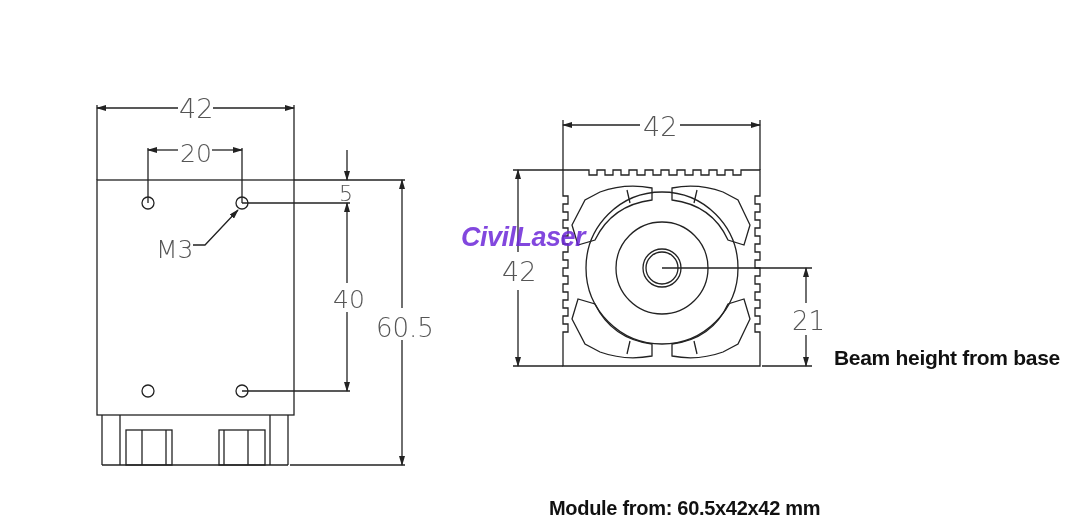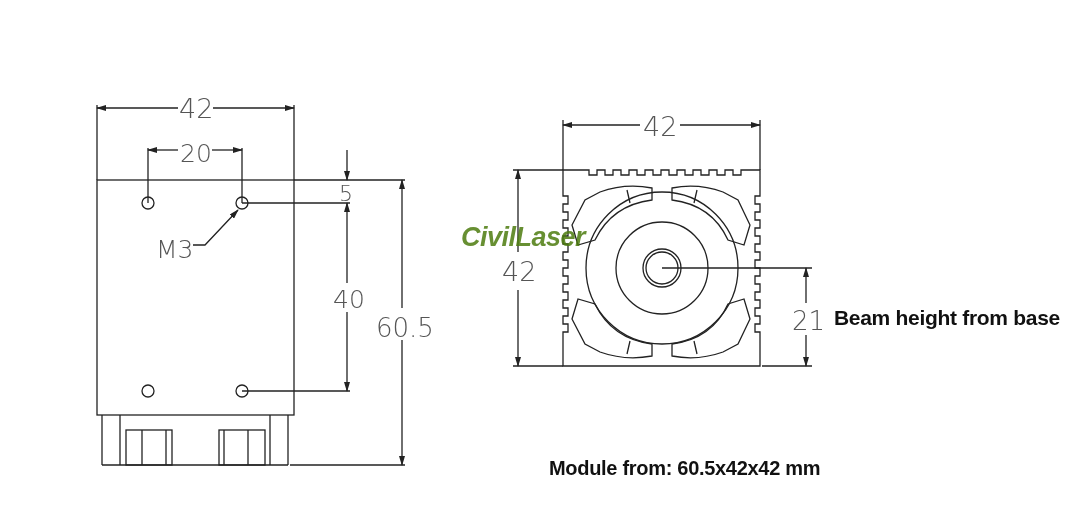--- a/index.html
+++ b/index.html
@@ -1,22 +1,22 @@
 <!DOCTYPE html>
 <html><head>
 <meta charset="utf-8">
 <style>
   html, body { margin: 0; padding: 0; background: #ffffff; }
   body { width: 1073px; height: 517px; position: relative; overflow: hidden; font-family: "Liberation Sans", sans-serif; }
   svg.drawing { position: absolute; left: 0; top: 0; }
   .dim-text { font-family: "DejaVu Sans", sans-serif; font-weight: 200; fill: #555555; }
-  .lbl { position: absolute; font-family: "Liberation Sans", sans-serif; font-weight: bold; color: #111111; white-space: nowrap; letter-spacing: -0.3px; }
+  .lbl { position: absolute; font-family: "Liberation Sans", sans-serif; font-weight: bold; color: #111111; white-space: nowrap; letter-spacing: -0.3px; margin-top: 40px; }
   .beam-label { left: 834px; top: 306px; font-size: 21px; }
   .module-size { left: 549px; top: 457px; font-size: 20px; }
-  .watermark { position: absolute; left: 461px; top: 222px; font-family: "Liberation Sans", sans-serif; font-weight: bold; font-style: italic; font-size: 27px; color: #4d7c0f; opacity: 0.85; letter-spacing: -0.5px; }
+  .watermark { position: absolute; left: 461px; top: 222px; font-family: "Liberation Sans", sans-serif; font-weight: bold; font-style: italic; font-size: 27px; color: #6d28d9; opacity: 0.85; letter-spacing: -0.5px; }
 </style>
 </head>
 <body>
 
 <svg class="drawing" width="1073" height="517" viewBox="0 0 1073 517" xmlns="http://www.w3.org/2000/svg">
   <defs>
     <marker id="arr" markerWidth="10" markerHeight="6" refX="9" refY="3" orient="auto-start-reverse" markerUnits="userSpaceOnUse">
       <path d="M0,0 L10,3 L0,6 Z" fill="#222"></path>
     </marker>
   </defs>

